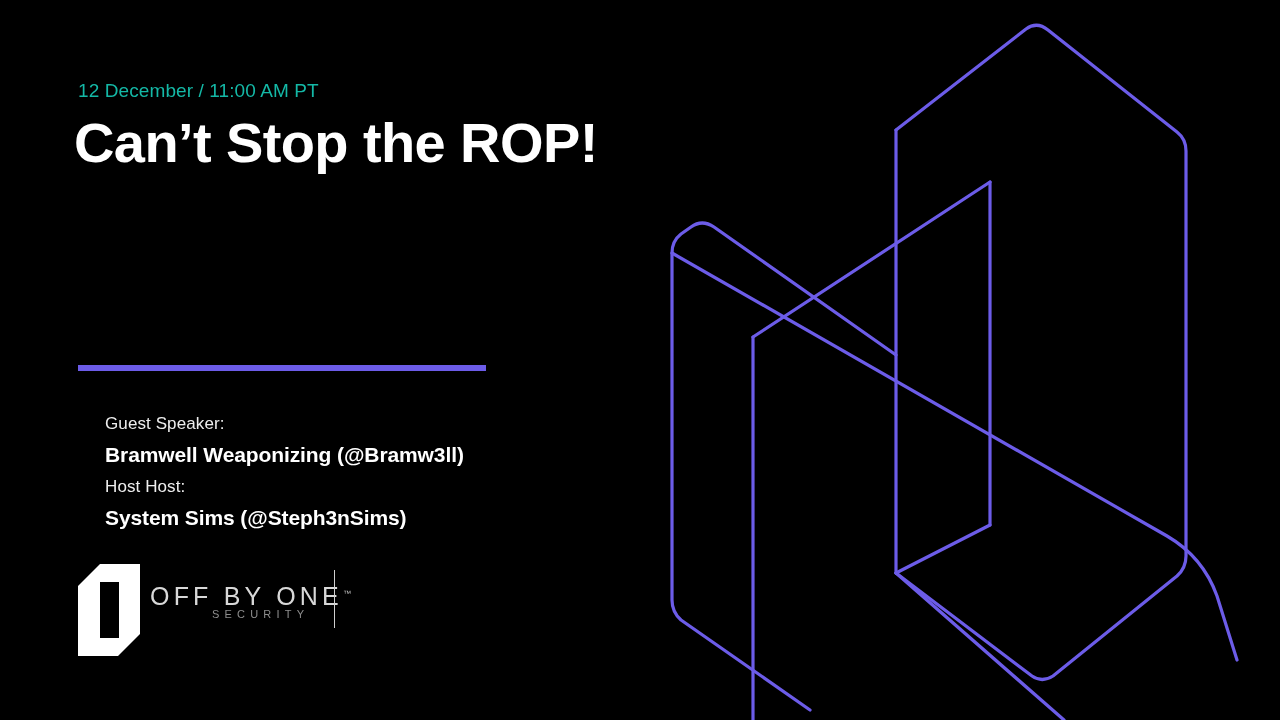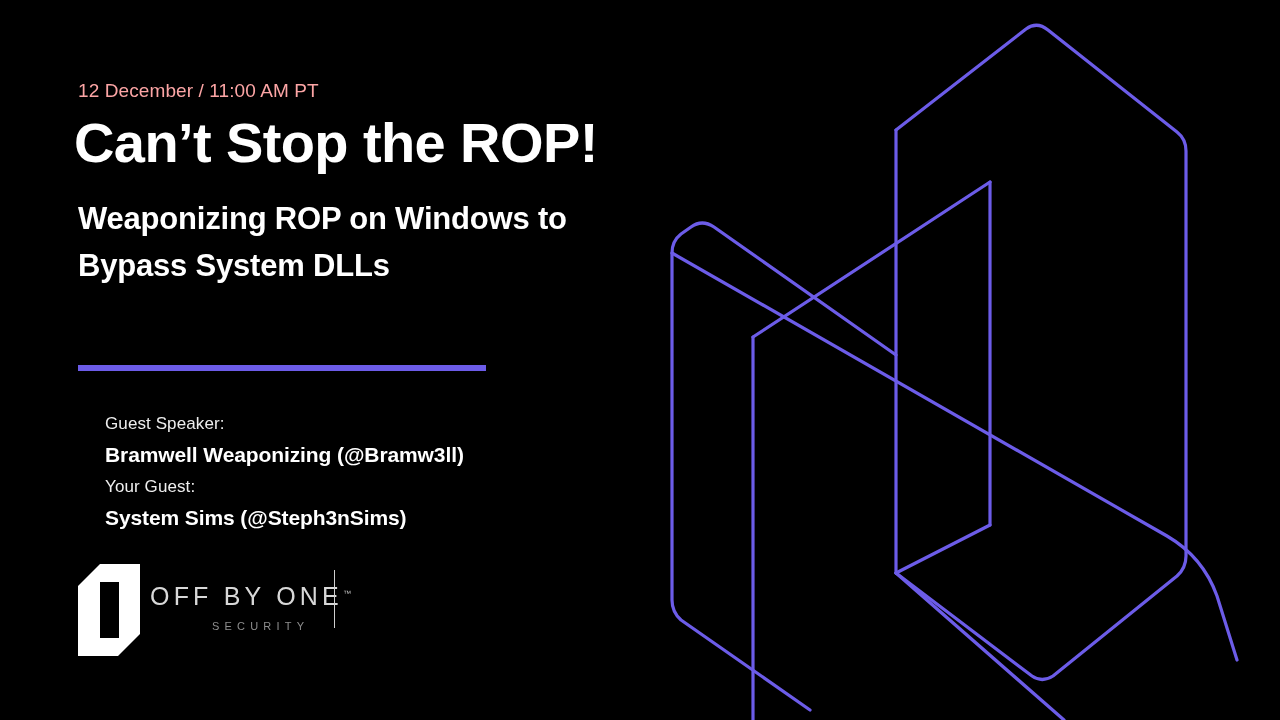--- a/index.html
+++ b/index.html
@@ -28,21 +28,21 @@
   #content {
     position:absolute;
     left:78px; top:0;
     width:620px; height:720px;
   }
 
   .eyebrow {
     position:absolute; top:80px; left:0;
     font-size:19px;
     font-weight:400;
-    color:#fca5a5;
+    color:#14b8a6;
     letter-spacing:0.1px;
     white-space:nowrap;
   }
 
   .title {
     position:absolute; top:112px; left:-4px;
     font-size:56px;
     font-weight:700;
     color:#ffffff;
     letter-spacing:-0.6px;
@@ -109,21 +109,20 @@
     line-height:1;
     position:relative;
   }
   .logo-tm {
     font-size:8px;
     vertical-align:super;
     letter-spacing:0;
     color:#bdbdbd;
   }
   .logo-sub {
-    margin-top:12px;
     margin-left:62px;
     font-size:11px;
     font-weight:400;
     color:#8e8e8e;
     letter-spacing:5.2px;
     white-space:nowrap;
     line-height:1;
   }
   .logo-caret {
     position:absolute;
@@ -758,28 +757,27 @@
       </g>
     </svg>
   </div>
 
   <div id="content" style="z-index:50;">
 
     <div class="eyebrow">12 December / 11:00 AM PT</div>
 
     <h1 class="title">Can’t Stop the ROP!</h1>
 
-    <h2 class="subtitle">Weaponizing ROP on Windows to Bypass System DLLs</h2>
 
     <div class="divider"></div>
 
     <div class="people">
       <div class="role">Guest Speaker:</div>
       <div class="person">Bramwell Weaponizing (@Bramw3ll)</div>
-      <div class="role">Your Guest:</div>
+      <div class="role">Host Host:</div>
       <div class="person">System Sims (@Steph3nSims)</div>
     </div>
 
     <div id="logo">
 
       <div class="logo-mark">
         <svg width="62" height="92" viewBox="0 0 62 92" xmlns="http://www.w3.org/2000/svg">
           <path d="M 0 22 L 22 0 L 62 0 L 62 70 L 40 92 L 0 92 Z" fill="#ffffff"></path>
           <rect x="22" y="18" width="19" height="56" fill="#000000"></rect>
         </svg>

